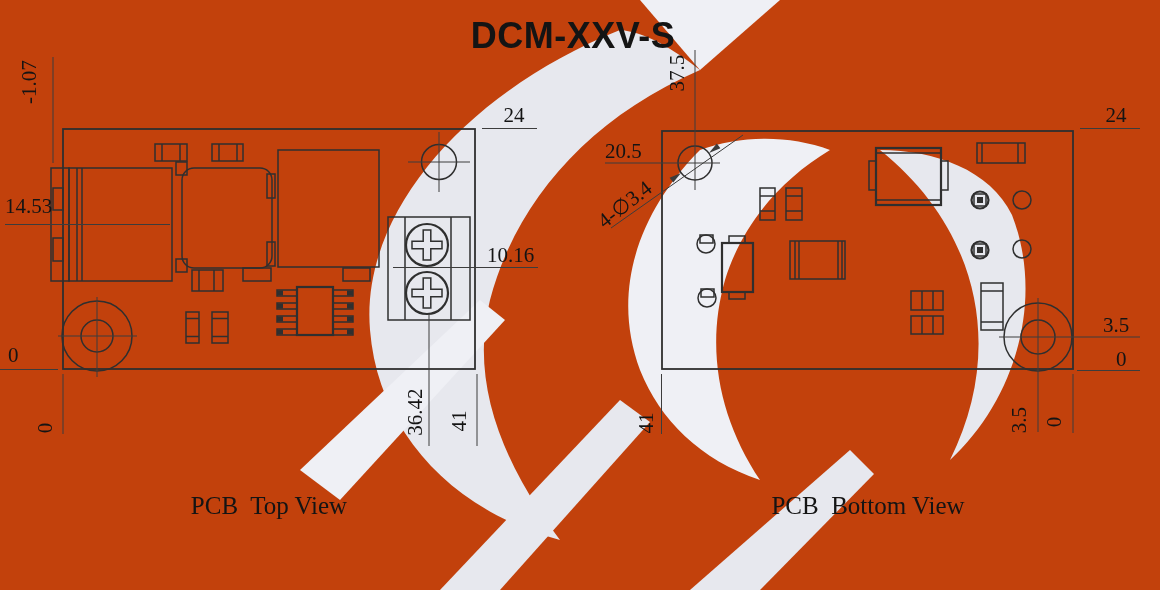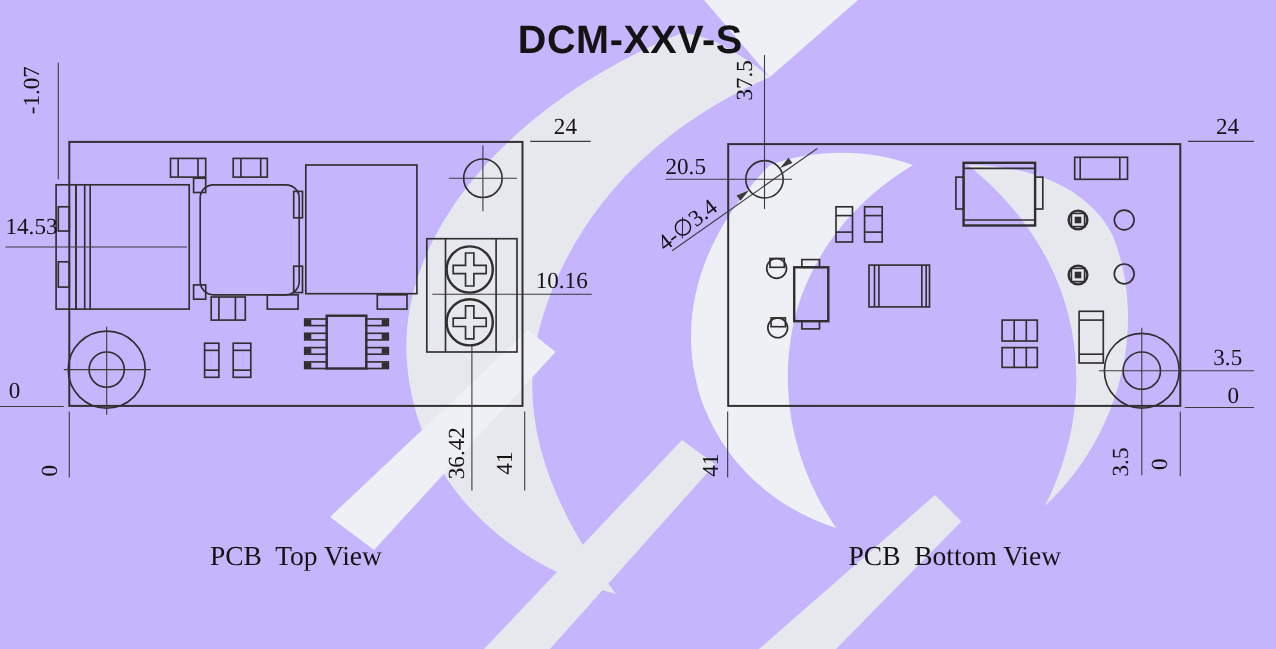--- a/index.html
+++ b/index.html
@@ -1,16 +1,16 @@
 <!DOCTYPE html>
 <html style="--line-color: #2f2f2f; --dim-color: #3c3c3c; --text-color: #141414; --wm-light: #eff0f5; --wm-mid: #e7e8ee;"><head>
 <meta charset="utf-8">
 <style>
   html,body{margin:0;padding:0;background:#fff;}
-  .canvas{position:relative;width:1160px;height:590px;background:#c4b5fd;overflow:hidden;
+  .canvas{position:relative;width:1160px;height:590px;background:#c2410c;overflow:hidden;
           font-family:"Liberation Serif",serif;}
   svg{display:block;}
   svg text{fill:var(--text-color,#141414);}
   .dimtxt{font:21px "Liberation Serif",serif;}
   .cap{font:25px "Liberation Serif",serif;}
   .ttl{font:bold 36px "Liberation Sans",sans-serif;letter-spacing:.5px;}
   .comp{fill:none;stroke:var(--line-color,#2f2f2f);stroke-width:1.5;}
   .board{fill:none;stroke:var(--line-color,#2f2f2f);stroke-width:1.8;}
   .thick{fill:none;stroke:var(--line-color,#2f2f2f);stroke-width:2.2;}
   .dim{fill:none;stroke:var(--dim-color,#3c3c3c);stroke-width:1;}

